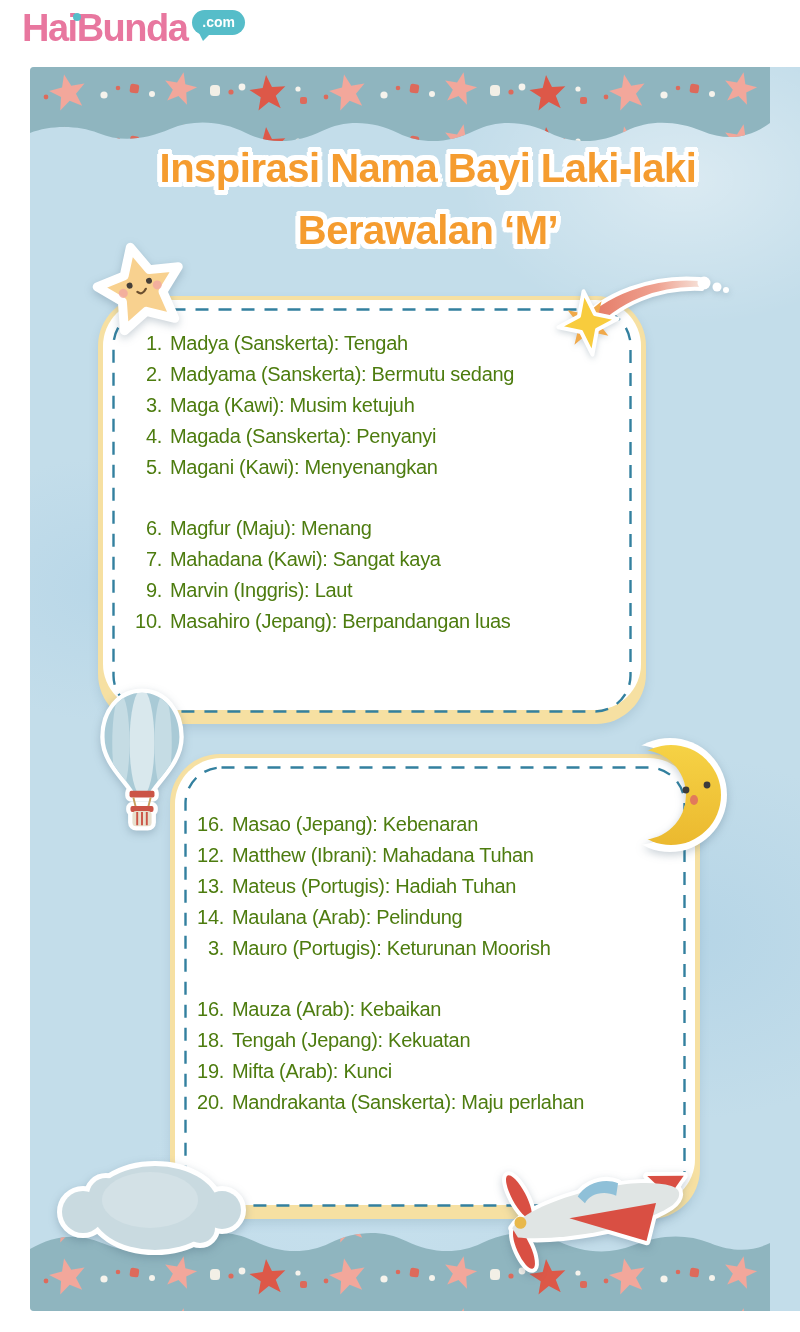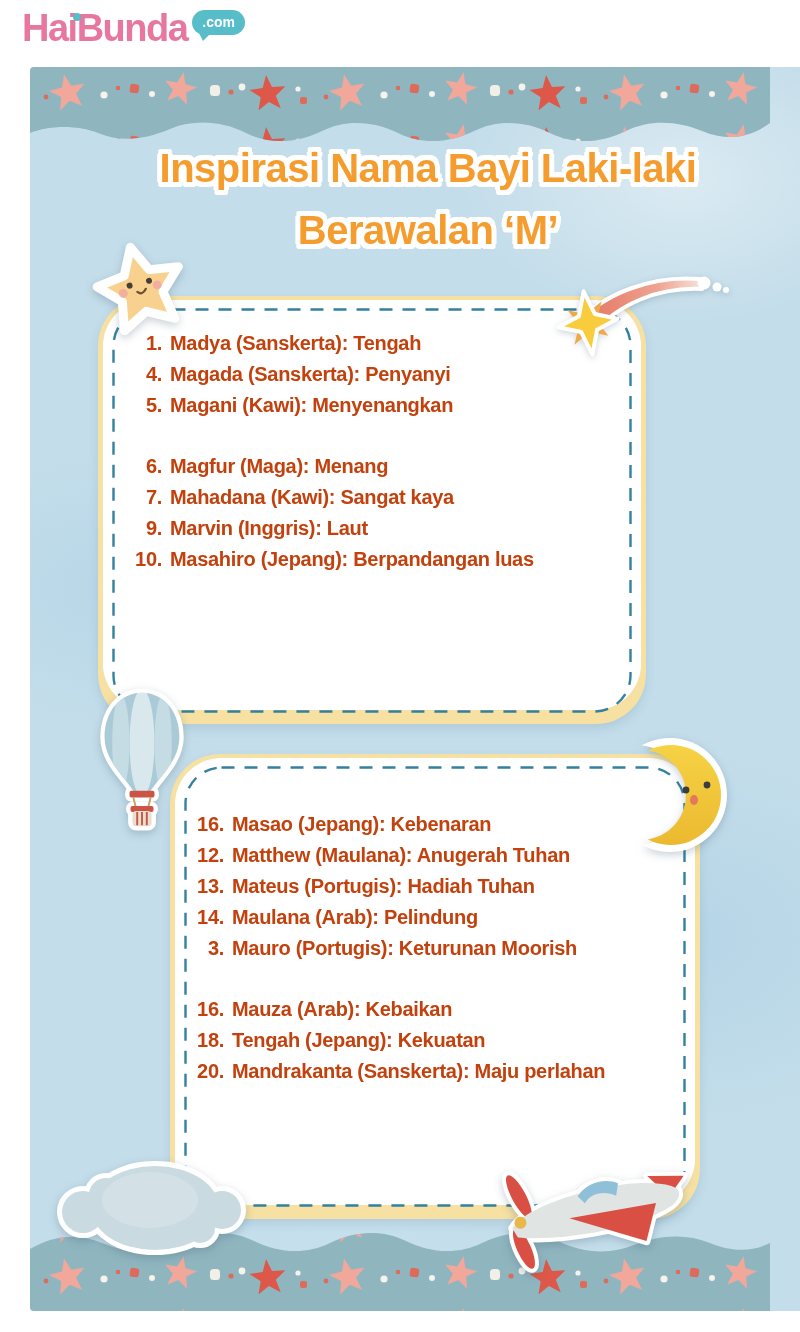--- a/index.html
+++ b/index.html
@@ -36,21 +36,21 @@
   
   .card{position:absolute;background:#F6E0A2;border-radius:50px;z-index:2;
         box-shadow:0 5px 10px rgba(90,125,150,.18);}
   .card .white{position:absolute;left:5px;right:5px;top:4px;bottom:14px;background:#fff;border-radius:46px;}
   .card-1{left:68px;top:229px;width:548px;height:428px;}
   .card-2{left:140px;top:687px;width:530px;height:465px;}
   .dash{position:absolute;left:14px;top:12px;}
   .list{position:absolute;left:24px;right:14px;}
   .card-1 .list{top:32px;}
   .card-2 .list{top:55px;left:8px;}
-  .row{line-height:31px;font-size:20px;font-weight:bold;color:#c2410c;letter-spacing:-.3px;white-space:nowrap;}
+  .row{line-height:31px;font-size:20px;font-weight:normal;color:#4d7c0f;letter-spacing:-.3px;white-space:nowrap;}
   .row.gap{margin-top:30px;}
   .num{display:inline-block;width:40px;text-align:right;margin-right:8px;}
   .card-2 .num{width:46px;}
 
   
   .sticker{position:absolute;z-index:5;filter:drop-shadow(0 3px 4px rgba(60,90,110,.28));}
   .st-star{left:55px;top:165px;}
   .st-shoot{left:518px;top:196px;filter:drop-shadow(0 2px 3px rgba(60,90,110,.25));}
   .st-balloon{left:64px;top:618px;}
   .st-moon{left:578px;top:666px;}
@@ -125,42 +125,45 @@
       <div>Berawalan ‘M’</div>
     </div>
 
     <section class="card card-1">
       <div class="white"></div>
       <svg class="dash" width="520" height="406">
         <rect x="1.5" y="1.5" width="517" height="402" rx="36" fill="none" stroke="#33809F" stroke-width="2.4" stroke-dasharray="13 10"></rect>
       </svg>
       <div class="list">
           <div class="row"><span class="num">1.</span><span>Madya (Sanskerta): Tengah</span></div>
+          <div class="row"><span class="num">2.</span><span>Madyama (Sanskerta): Bermutu sedang</span></div>
+          <div class="row"><span class="num">3.</span><span>Maga (Kawi): Musim ketujuh</span></div>
           <div class="row"><span class="num">4.</span><span>Magada (Sanskerta): Penyanyi</span></div>
           <div class="row"><span class="num">5.</span><span>Magani (Kawi): Menyenangkan</span></div>
-          <div class="row gap"><span class="num">6.</span><span>Magfur (Maga): Menang</span></div>
+          <div class="row gap"><span class="num">6.</span><span>Magfur (Maju): Menang</span></div>
           <div class="row"><span class="num">7.</span><span>Mahadana (Kawi): Sangat kaya</span></div>
           <div class="row"><span class="num">9.</span><span>Marvin (Inggris): Laut</span></div>
           <div class="row"><span class="num">10.</span><span>Masahiro (Jepang): Berpandangan luas</span></div>
         </div>
     </section>
 
     <section class="card card-2">
       <div class="white"></div>
       <svg class="dash" width="502" height="442">
         <rect x="1.5" y="1.5" width="499" height="438" rx="36" fill="none" stroke="#33809F" stroke-width="2.4" stroke-dasharray="13 10"></rect>
       </svg>
       <div class="list">
           <div class="row"><span class="num">16.</span><span>Masao (Jepang): Kebenaran</span></div>
-          <div class="row"><span class="num">12.</span><span>Matthew (Maulana): Anugerah Tuhan</span></div>
+          <div class="row"><span class="num">12.</span><span>Matthew (Ibrani): Mahadana Tuhan</span></div>
           <div class="row"><span class="num">13.</span><span>Mateus (Portugis): Hadiah Tuhan</span></div>
           <div class="row"><span class="num">14.</span><span>Maulana (Arab): Pelindung</span></div>
           <div class="row"><span class="num">3.</span><span>Mauro (Portugis): Keturunan Moorish</span></div>
           <div class="row gap"><span class="num">16.</span><span>Mauza (Arab): Kebaikan</span></div>
           <div class="row"><span class="num">18.</span><span>Tengah (Jepang): Kekuatan</span></div>
+          <div class="row"><span class="num">19.</span><span>Mifta (Arab): Kunci</span></div>
           <div class="row"><span class="num">20.</span><span>Mandrakanta (Sanskerta): Maju perlahan</span></div>
         </div>
     </section>
 
     <svg class="sticker st-star" width="112" height="114" viewBox="0 0 112 114">
       <g transform="translate(56,58) rotate(-14)">
         <path d="M0,-44 L12.9,-17.8 L41.8,-13.6 L20.9,6.8 L25.9,35.6 L0,22 L-25.9,35.6 L-20.9,6.8 L-41.8,-13.6 L-12.9,-17.8 Z" fill="#F8D18F" stroke="#ffffff" stroke-width="9" stroke-linejoin="round"></path>
         <circle cx="-10" cy="-7" r="3" fill="#463f38"></circle>
         <circle cx="10" cy="-7" r="3" fill="#463f38"></circle>
         <path d="M-4,1 Q0,6 5,0" fill="none" stroke="#6B4F2F" stroke-width="2.2" stroke-linecap="round"></path>

